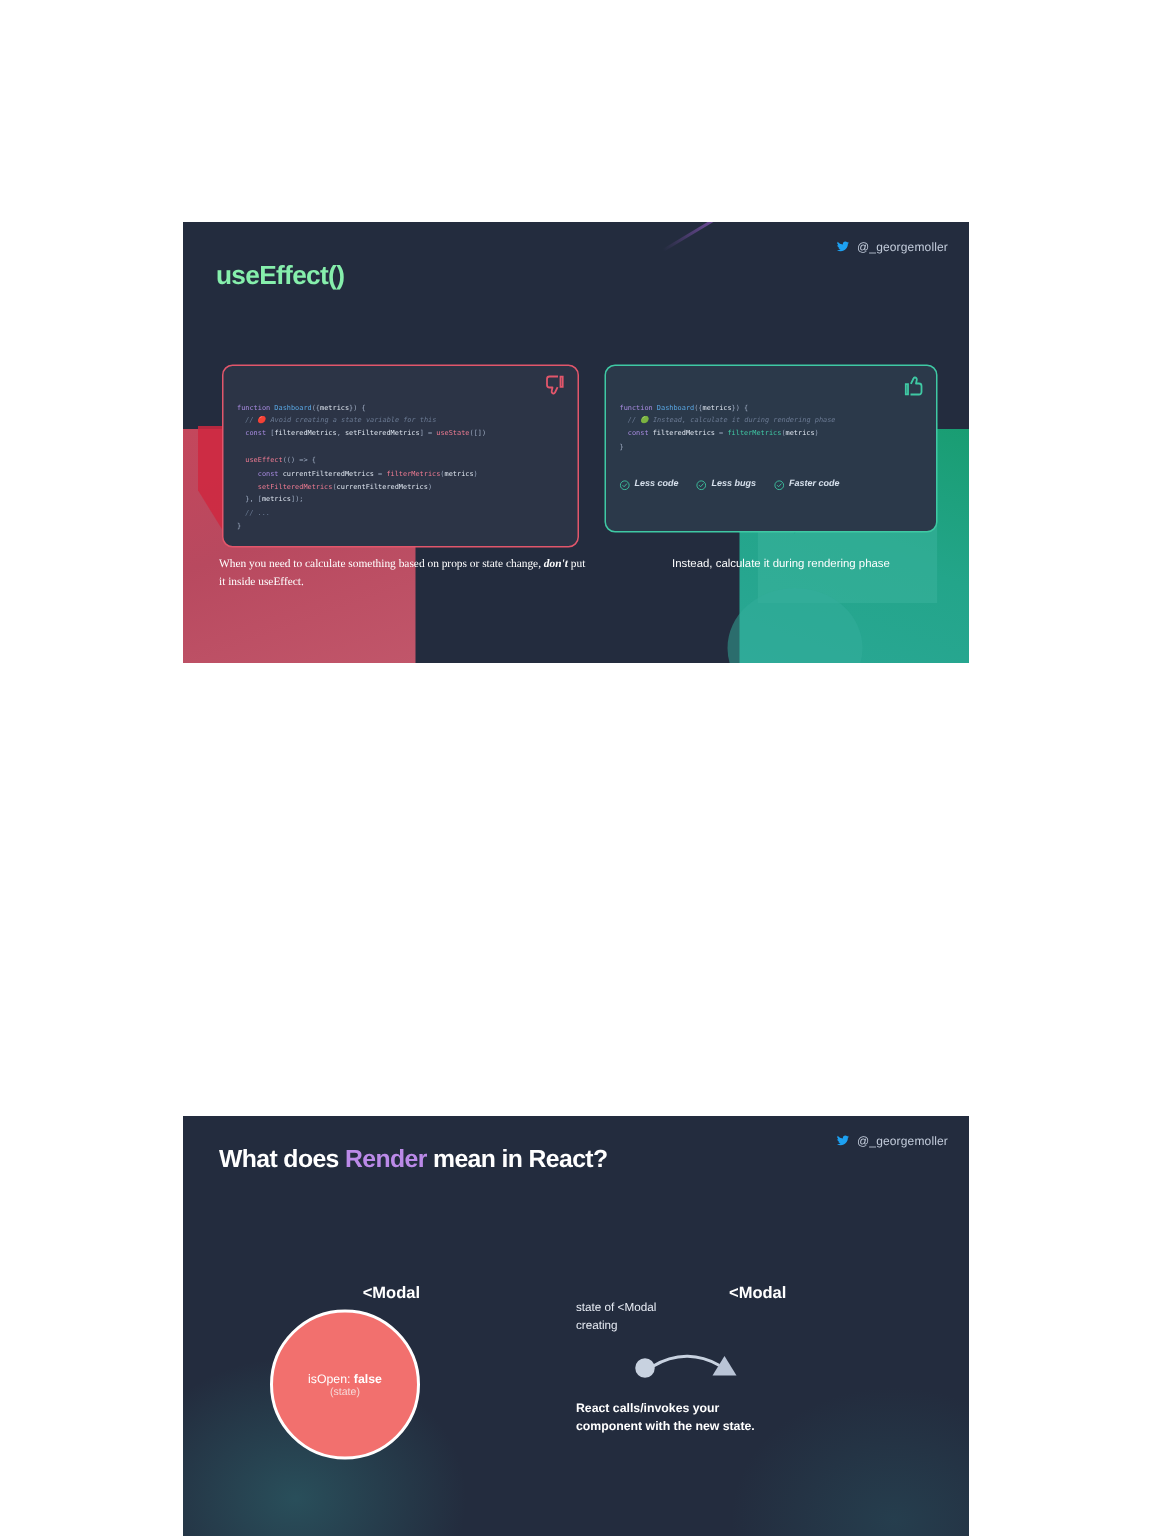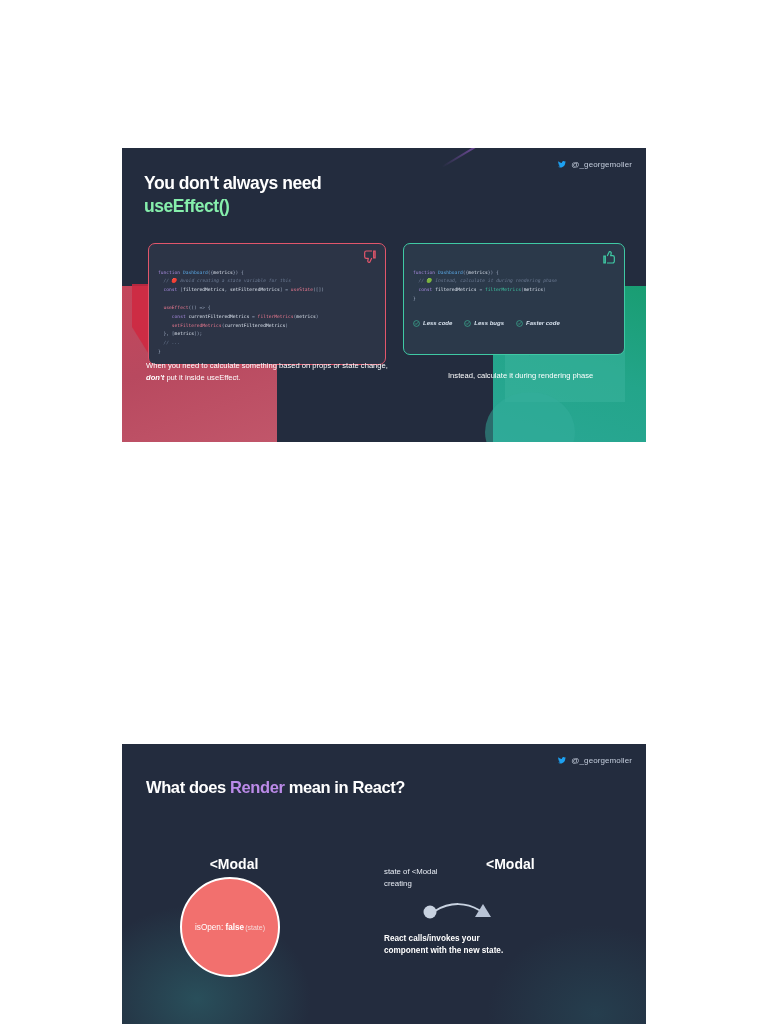--- a/index.html
+++ b/index.html
@@ -69,52 +69,52 @@
 
   .pills{ margin-top:5px; display:flex; gap:12px; align-items:center;
           font-family:"Liberation Sans", sans-serif; font-size:6px;
           font-style:italic; font-weight:700; color:#d8e2ee; white-space:nowrap; }
   .pill{ display:flex; align-items:center; gap:3px; }
   .chk{ width:7px; height:7px; }
 
   .cap{
     position:absolute; font-size:7.6px; line-height:1.52; color:#ffffff;
   }
-  .cap-left{ left:24px; top:212px; width:250px; }
+  .cap-left{ left:24px; top:222px; width:250px;font-family:Liberation Serif, serif; }
   .cap-left b{ font-weight:700; font-style:italic; }
   .cap-right{ left:294px; top:222px; width:230px;margin-left:32px; }
 
   
   #slide2 .glow-bl{
     position:absolute; left:-40px; bottom:-70px; width:230px; height:190px;
     background:radial-gradient(ellipse at center,#2e6b72 0%,rgba(46,107,114,0) 70%);
     opacity:.55;
   }
   #slide2 .glow-br{
     position:absolute; right:-60px; bottom:-80px; width:220px; height:180px;
     background:radial-gradient(ellipse at center,#2a5f6b 0%,rgba(42,95,107,0) 70%);
     opacity:.35;
   }
   .s2-title{
-    position:absolute; left:24px; top:34px; font-size:16.5px; font-weight:700;
+    position:absolute; left:24px; top:20px; font-size:16.5px; font-weight:700;
     color:#ffffff; letter-spacing:-.4px; white-space:nowrap;
   }
   .s2-title .hl{ color:#bb8ae8; }
   .s2-sub{
     position:absolute; left:24px; top:58px; width:330px;
     font-size:8.4px; line-height:1.6; color:#eef2f8;
   }
   .s2-sub b{ font-weight:700; }
 
   .node{ position:absolute; text-align:center; }
-  .node .lbl{ font-size:14px; font-weight:700; color:#ffffff; margin-bottom:5px; text-align:center; padding-left:8px; }
+  .node .lbl{ font-size:11px; font-weight:700; color:#ffffff; margin-bottom:5px; text-align:right; padding-left:8px; }
   .circle{
     width:100px; height:100px; border-radius:50%;
     background:#f2706e; border:2.5px solid #ffffff;
-    display:flex; align-items:center; justify-content:center; gap:1px;
+    display:flex; flex-direction:column; align-items:center; justify-content:center; gap:1px;
   }
   .circle .st{ font-size:8.2px; color:#ffffff; }
   .circle .st b{ font-weight:700; }
   .circle .sub{ font-size:7px; color:#f6d9d8; }
 
   #node-left{ left:58px; top:112px; }
   #node-right{ left:356px; top:112px; }
 
   .mid{ position:absolute; left:262px; top:122px; width:150px; text-align:left; }
   .mid .t1{ font-size:7.8px; line-height:1.5; color:#e8edf5; }
@@ -130,21 +130,20 @@
   <div class="diag-line"></div>
 
   <div class="handle">
     <svg class="bird" viewBox="0 0 24 24">
       <path fill="#1da1f2" d="M23 4.9a9 9 0 0 1-2.6.7 4.5 4.5 0 0 0 2-2.5 9 9 0 0 1-2.9 1.1A4.5 4.5 0 0 0 11.7 8 12.8 12.8 0 0 1 2.4 3.3a4.5 4.5 0 0 0 1.4 6 4.5 4.5 0 0 1-2-.6 4.5 4.5 0 0 0 3.6 4.4 4.5 4.5 0 0 1-2 .1 4.5 4.5 0 0 0 4.2 3.1A9 9 0 0 1 1 18.1a12.7 12.7 0 0 0 6.9 2c8.3 0 12.8-6.9 12.8-12.8v-.6A9 9 0 0 0 23 4.9z"></path>
     </svg>
     <span>@_georgemoller</span>
   </div>
 
   <div class="s1-title">
-    <span>You don't always need</span>
     <span class="hl">useEffect()</span>
   </div>
 
   <div class="code code-bad">
     <svg class="thumb" viewBox="0 0 24 24">
       <path fill="none" stroke="#e2566b" stroke-width="1.8" stroke-linejoin="round" d="M15 3H6.5A2.5 2.5 0 0 0 4 5.5v6A2.5 2.5 0 0 0 6.5 14h3l-.8 3.6c-.3 1.4.8 2.6 2.1 2.4.6-.1 1-.5 1.2-1l2.6-5.4"></path>
       <path fill="none" stroke="#e2566b" stroke-width="1.8" d="M17.5 3.2h2.2v10.2h-2.2z"></path>
     </svg>
 <span class="c-kw">function </span><span class="c-fn">Dashboard</span><span class="c-pun">({</span><span class="c-var">metrics</span><span class="c-pun">}) {</span>
 <span class="c-com">  // 🔴 Avoid creating a state variable for this</span>

